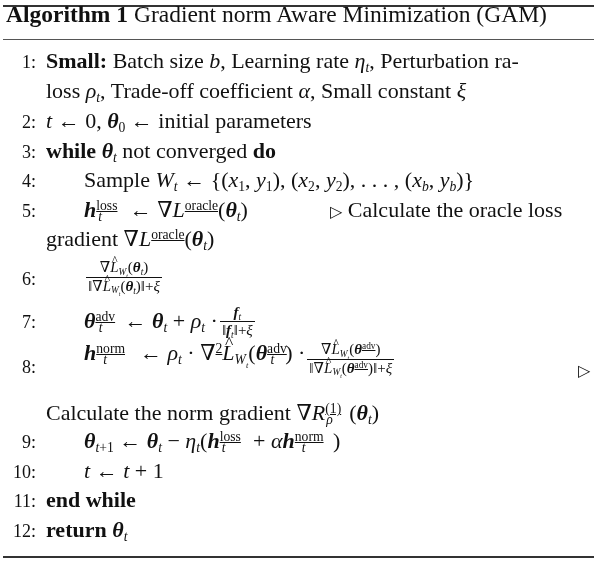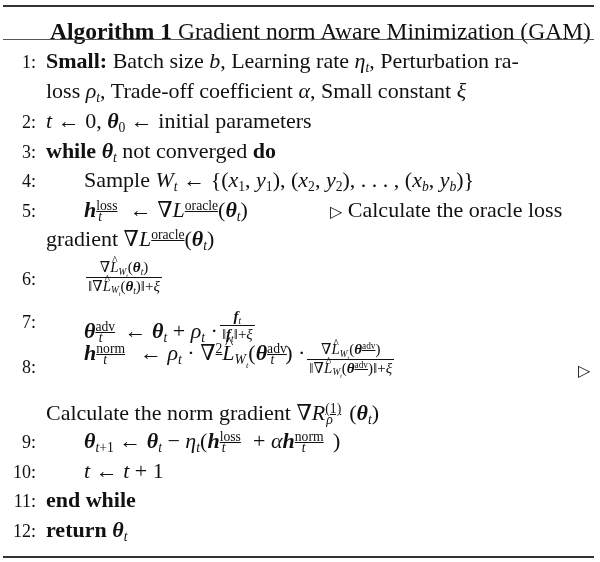--- a/index.html
+++ b/index.html
@@ -5,21 +5,21 @@
   html, body { margin: 0; padding: 0; background: #ffffff; }
   body {
     width: 600px; height: 562px; position: relative; overflow: hidden;
     font-family: "Liberation Serif", "DejaVu Serif", serif;
     color: #111; font-size: 22px;
   }
   .rule { position: absolute; left: 3px; width: 591px; background: #333; }
   .rule.top { top: 5px; height: 2px; }
   .rule.mid { top: 39px; height: 1px; background:#555; }
   .rule.bot { top: 556px; height: 2px; }
-  .caption { position: absolute; left: 6px; top: 18px; font-size: 23.5px; white-space: nowrap; margin-left: 44px; }
+  .caption { position: absolute; left: 6px; top: 1px; font-size: 23.5px; white-space: nowrap; }
   .caption b { font-weight: bold; }
   .line { position: absolute; white-space: nowrap; line-height: 1; }
   .num { position: absolute; font-size: 18px; line-height: 1; text-align: right; width: 36px; }
   .kw { font-weight: bold; }
   i, .m { font-style: italic; }
   .bi { font-weight: bold; font-style: italic; }
   sub, sup { font-size: 0.62em; line-height: 0; }
   sup.s { vertical-align: 0.55em; text-decoration: underline; }
   sub.s { vertical-align: -0.3em; }
   .frac { display: inline-flex; flex-direction: column; align-items: center; vertical-align: middle; font-size: 15px; margin: 0 2px; }
@@ -76,21 +76,21 @@
 
 <span class="num" style="left:0;top:270px">6:</span>
 <div class="line" style="left:84px;top:254px;display:flex;align-items:center;height:46px">
   <span class="frac">
     <span class="n">∇<i class="hat">L</i><sub class="s"><i>W<sub>t</sub></i></sub>(<span class="bi">θ</span><sub class="s"><i>t</i></sub>)</span>
     <span class="d">‖∇<i class="hat">L</i><sub class="s"><i>W<sub>t</sub></i></sub>(<span class="bi">θ</span><sub class="s"><i>t</i></sub>)‖+<i>ξ</i></span>
   </span>
 </div>
 
 <span class="num" style="left:0;top:313px">7:</span>
-<div class="line" style="left:84px;top:300px;display:flex;align-items:flex-end;height:42px">
+<div class="line" style="left:84px;top:300px;display:flex;align-items:center;height:42px">
   <span><span class="bi">θ</span><sup class="s">adv</sup><sub class="s" style="margin-left:-1.2em"><i>t</i></sub>&nbsp;&nbsp;&nbsp; ← <span class="bi">θ</span><sub class="s"><i>t</i></sub> + <i>ρ</i><sub class="s"><i>t</i></sub> ·</span>
   <span class="frac">
     <span class="n"><span class="bi">f</span><sub class="s"><i>t</i></sub></span>
     <span class="d">‖<span class="bi">f</span><sub class="s"><i>t</i></sub>‖+<i>ξ</i></span>
   </span>
 </div>
 
 <span class="num" style="left:0;top:358px">8:</span>
 <div class="line" style="left:84px;top:342px;display:flex;height:48px">
   <span><span class="bi">h</span><sup class="s">norm</sup><sub class="s" style="margin-left:-1.6em"><i>t</i></sub>&nbsp;&nbsp;&nbsp;&nbsp;&nbsp; ← <i>ρ</i><sub class="s"><i>t</i></sub> · ∇<sup class="s">2</sup><i class="hat">L</i><sub class="s"><i>W<sub>t</sub></i></sub>(<span class="bi">θ</span><sup class="s">adv</sup><sub class="s" style="margin-left:-1.2em"><i>t</i></sub>&nbsp;&nbsp;) ·</span>

